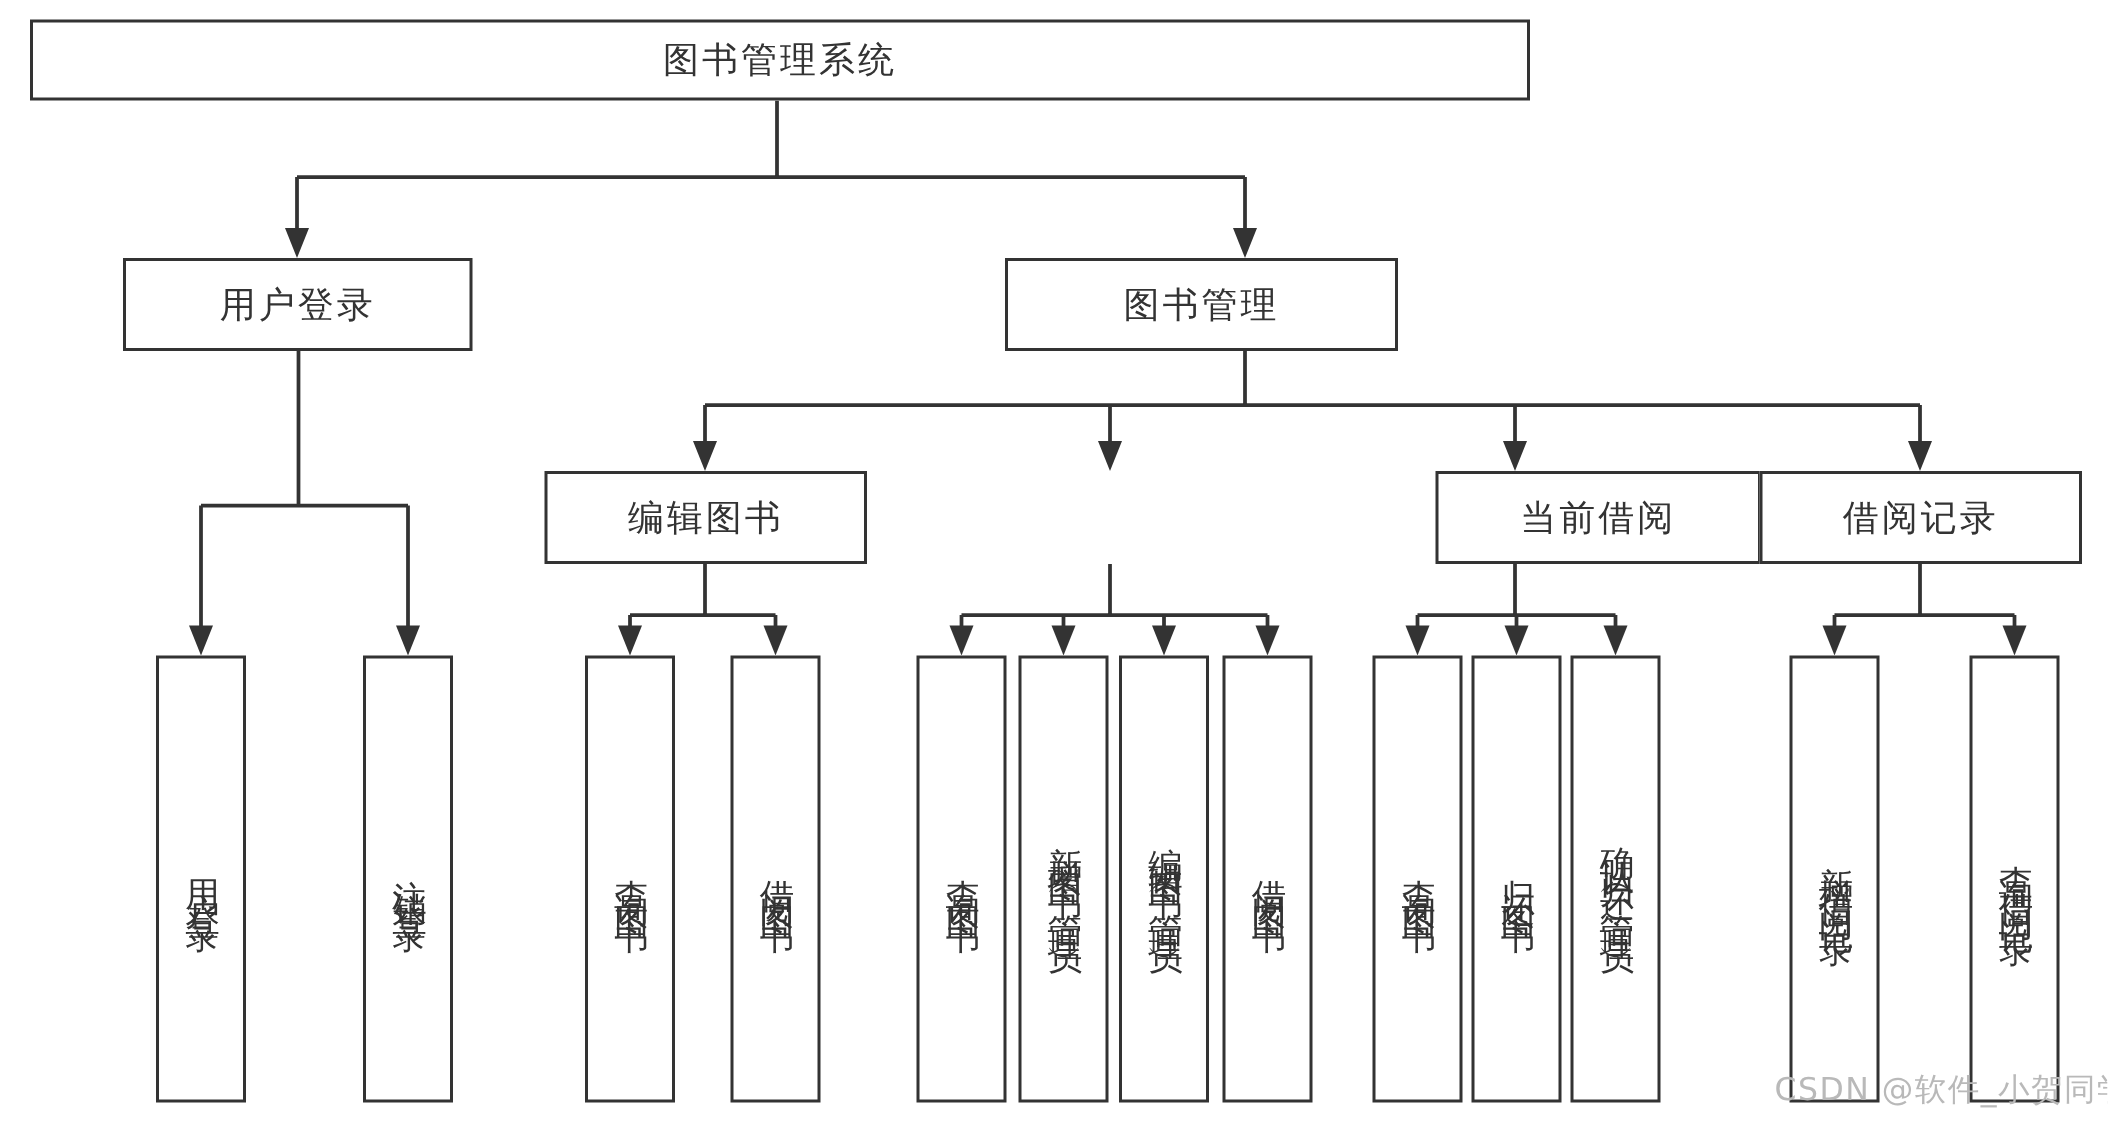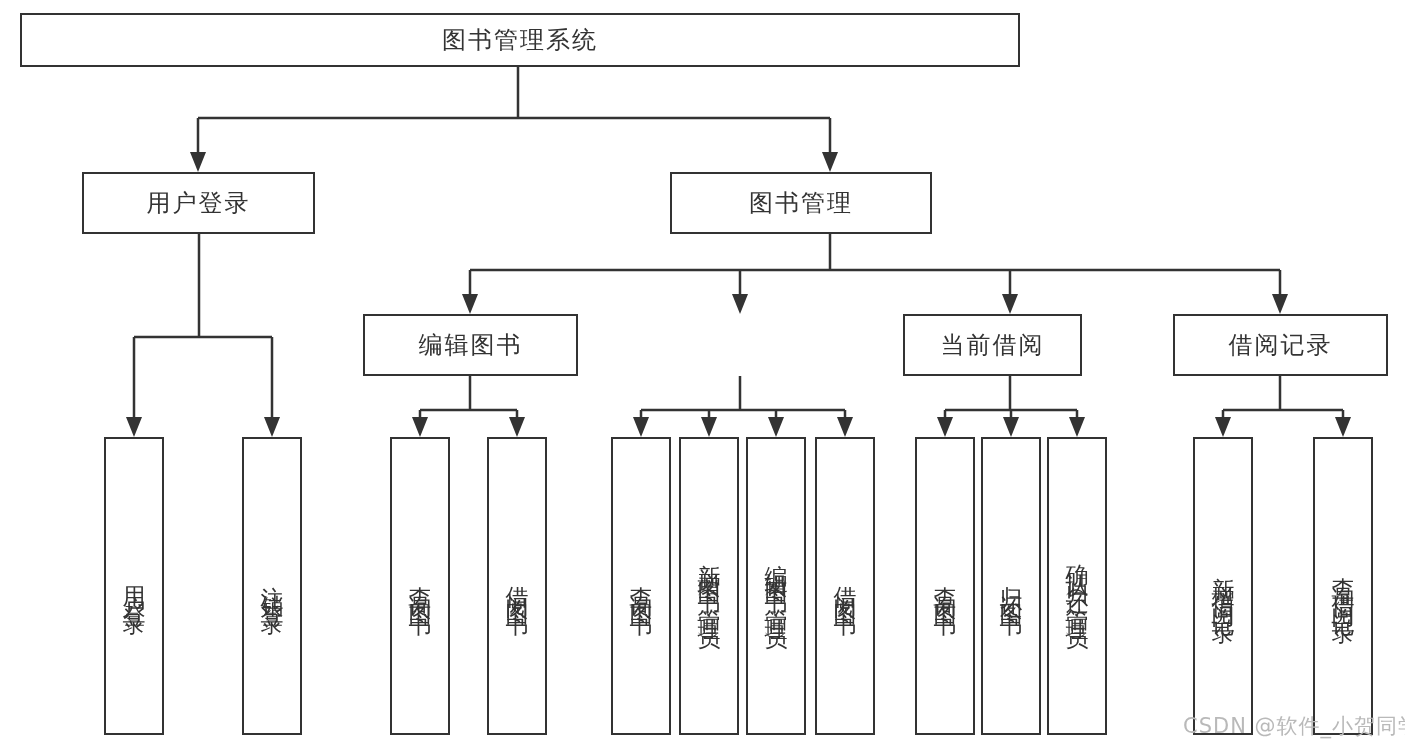--- a/index.html
+++ b/index.html
@@ -109,21 +109,21 @@
   <div class="node" style="left:82px;top:172px;width:233px;height:62px">
     <span class="hlabel">用户登录</span>
   </div>
   <div class="node" style="left:670px;top:172px;width:262px;height:62px">
     <span class="hlabel">图书管理</span>
   </div>
 
   <div class="node" style="left:363px;top:314px;width:215px;height:62px">
     <span class="hlabel">编辑图书</span>
   </div>
-  <div class="node" style="left:903px;top:314px;width:179px;height:62px">
+  <div class="node" style="left:957px;top:314px;width:217px;height:62px">
     <span class="hlabel">当前借阅</span>
   </div>
   <div class="node" style="left:1173px;top:314px;width:215px;height:62px">
     <span class="hlabel">借阅记录</span>
   </div>
 
   <div class="node leaf" style="left:104px;top:437px;width:60px;height:298px">
     <span class="vlabel">用户登录</span>
   </div>
   <div class="node leaf" style="left:242px;top:437px;width:60px;height:298px">

